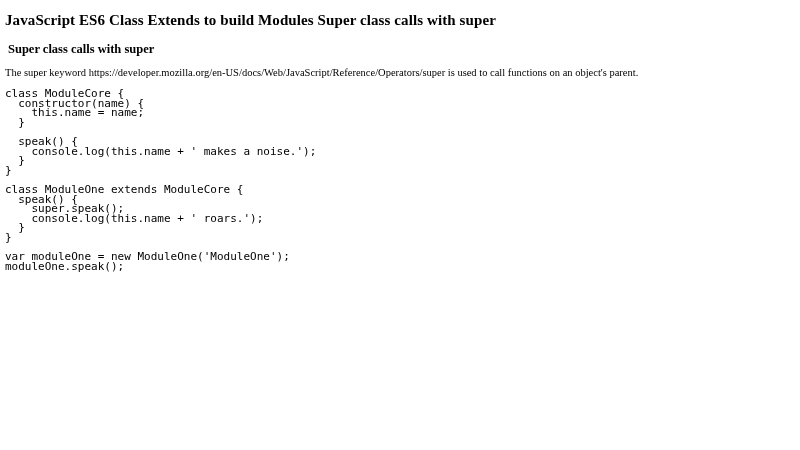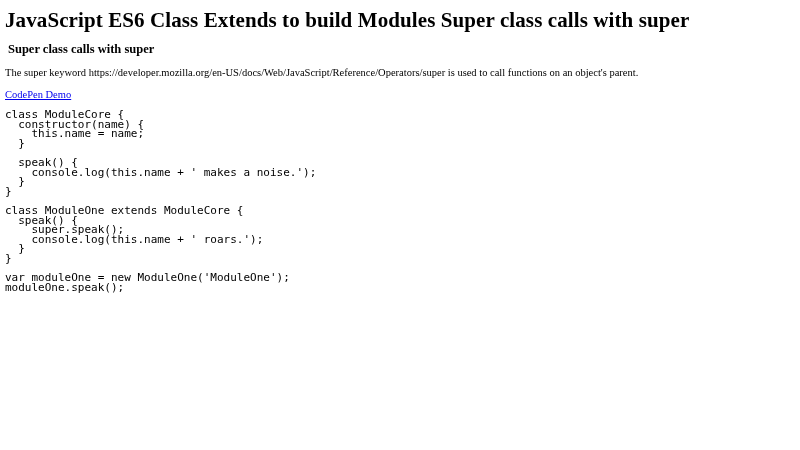--- a/index.html
+++ b/index.html
@@ -9,21 +9,21 @@
     height: 450px;
     background: #ffffff;
     color: #000000;
     font-family: "Liberation Serif", serif;
     overflow: hidden;
   }
   .content {
     padding: 5px 5px 0 5px;
   }
   h1.page-title {
-    font-size: 21px;
+    font-size: 15px;
     font-weight: bold;
     line-height: 17px;
     margin: 7px 0 13px 0;
     letter-spacing: 0.1px;
   }
   h2.section-heading {
     font-size: 12.5px;
     font-weight: bold;
     line-height: 14px;
     margin: 0 0 11px 3px;
@@ -55,23 +55,20 @@
 </head>
 <body>
 
 <main class="content">
   <h1 class="page-title">JavaScript ES6 Class Extends to build Modules Super class calls with super</h1>
 
   <h2 class="section-heading">Super class calls with super</h2>
 
   <p class="description">The super keyword https://developer.mozilla.org/en-US/docs/Web/JavaScript/Reference/Operators/super is used to call functions on an object's parent.</p>
 
-  <p class="link-row">
-    <a class="demo-link" href="#">CodePen Demo</a>
-  </p>
 
   <pre class="code-block">class ModuleCore {
   constructor(name) {
     this.name = name;
   }
 
   speak() {
     console.log(this.name + ' makes a noise.');
   }
 }

